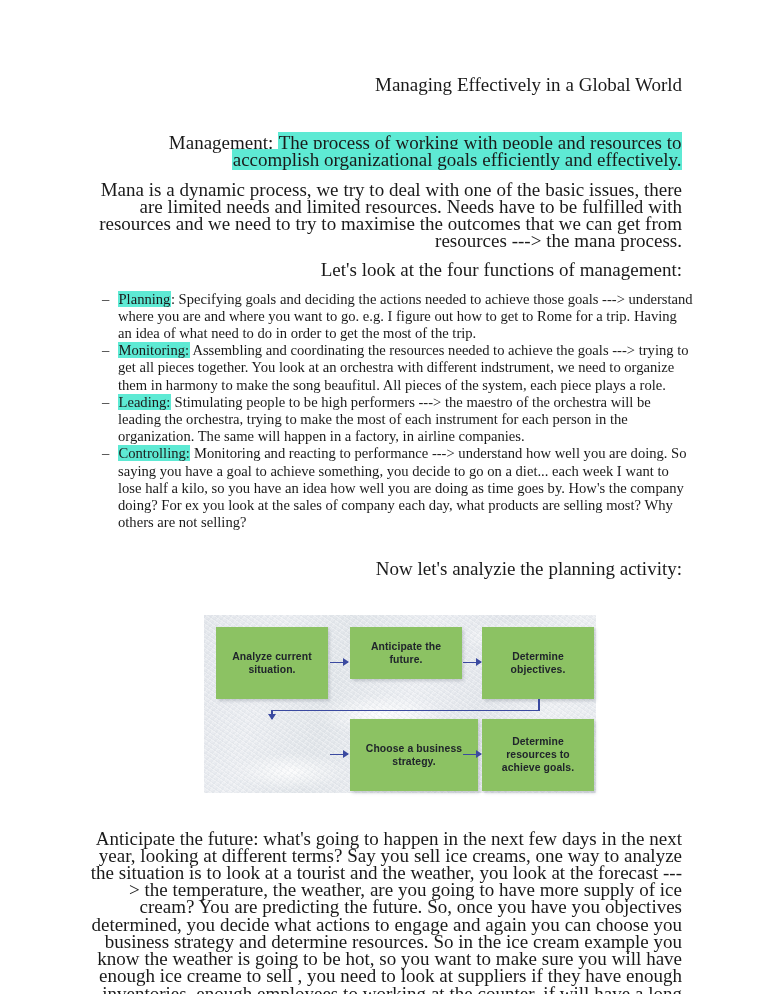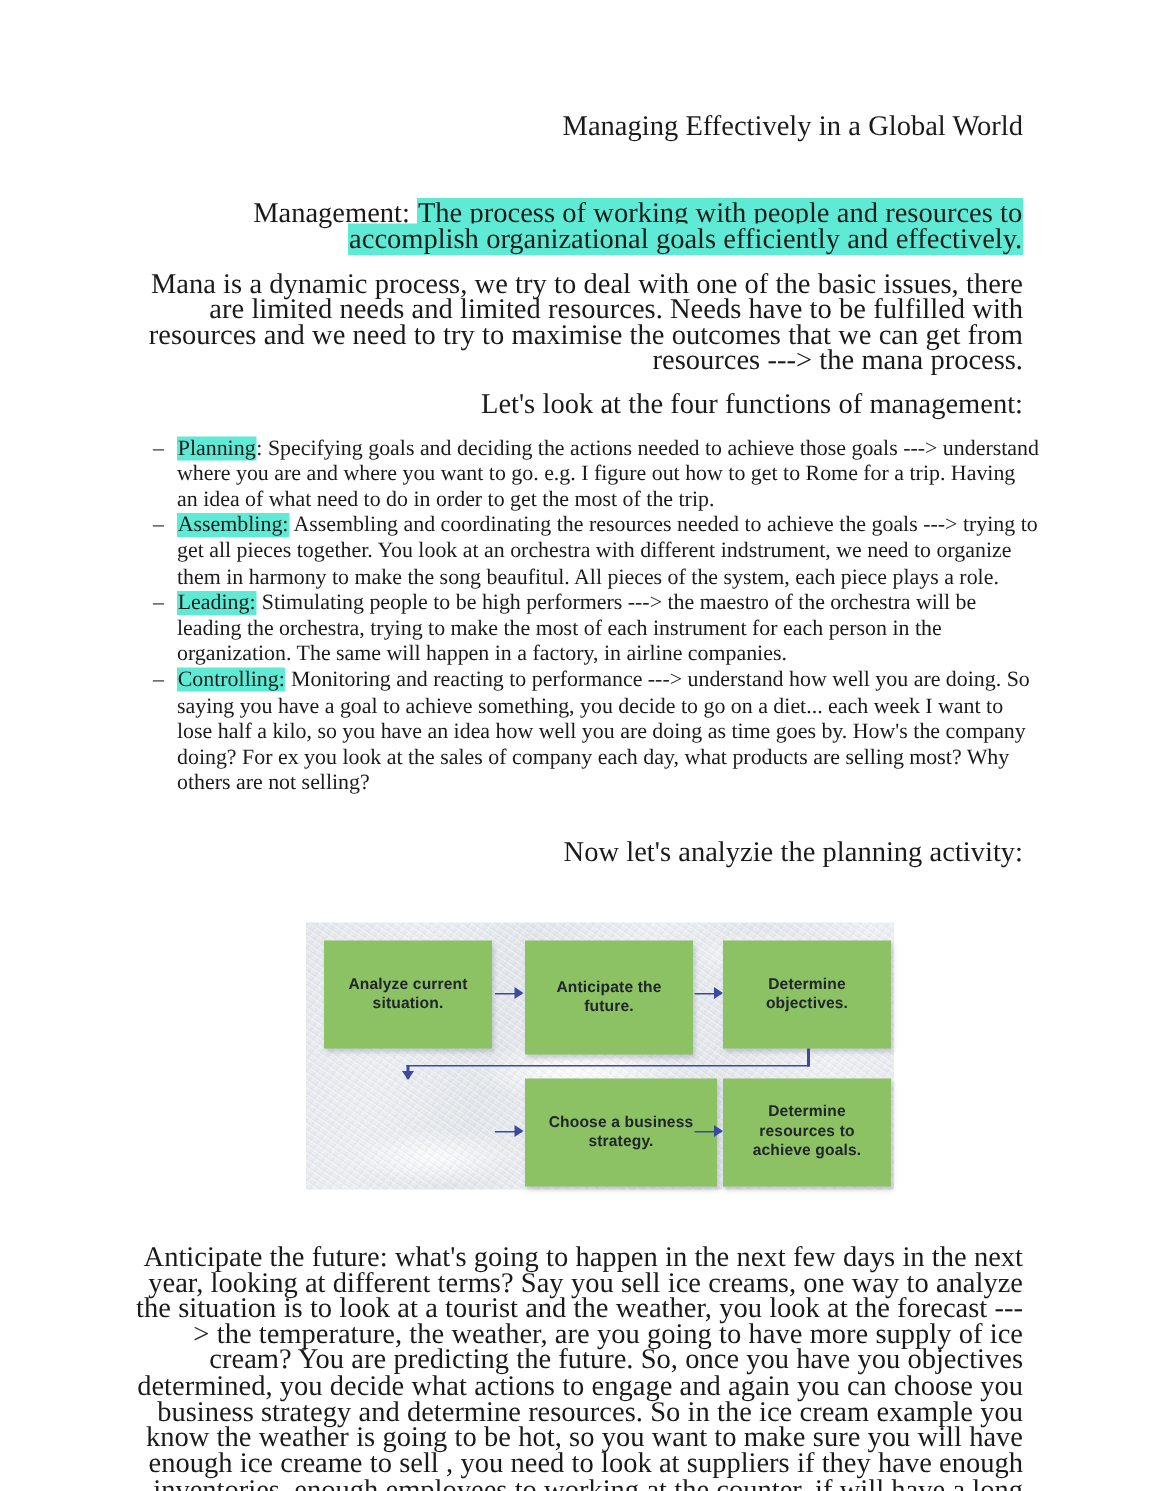--- a/index.html
+++ b/index.html
@@ -118,21 +118,21 @@
     font-size: 10.4px;
     line-height: 13px;
     font-weight: 600;
     color: #20252b;
     letter-spacing: 0.1px;
     display: block;
     padding: 0 4px;
   }
   
   #node-0 { left: 12px;  top: 12px;  width: 112px; height: 72px; }
-  #node-1 { left: 146px; top: 12px;  width: 112px; height: 76px; }
+  #node-1 { left: 146px; top: 12px;  width: 112px; height: 52px; }
   #node-2 { left: 278px; top: 12px;  width: 112px; height: 72px; align-items: center; }
   
   #node-3 { left: 12px;  top: 104px; width: 112px; height: 72px; }
   #node-4 { left: 146px; top: 104px; width: 128px; height: 72px; }
   #node-5 { left: 278px; top: 104px; width: 112px; height: 72px; }
 
   .conn { position: absolute; background: #3b4aa0; }
   .arrow-h {
     position: absolute;
     height: 1.6px;
@@ -184,21 +184,21 @@
 
     <p class="para">Mana is a dynamic process, we try to deal with one of the basic issues, there are limited needs and limited resources. Needs have to be fulfilled with resources and we  need to try to maximise the outcomes that we can get from resources ---&gt; the mana process.</p>
 
     <p class="para">Let's look at the four functions of management:</p>
 
     <ul class="fn-list">
       <li>
         <span class="dash">–</span><span class="hl">Planning</span><span>:</span><span> Specifying goals and deciding the actions needed to achieve those goals ---&gt; understand where you are and where you want to go. e.g. I figure out how to get to Rome for a trip. Having an idea of what need to do in order to get the most of the trip.</span>
       </li>
       <li>
-        <span class="dash">–</span><span class="hl">Assembling:</span><span></span><span> Assembling and coordinating the resources needed to achieve the goals ---&gt; trying to get all pieces together. You look at an orchestra with different indstrument, we need to organize them in harmony to make the song beaufitul. All pieces of the system, each piece plays a role.</span>
+        <span class="dash">–</span><span class="hl">Monitoring:</span><span></span><span> Assembling and coordinating the resources needed to achieve the goals ---&gt; trying to get all pieces together. You look at an orchestra with different indstrument, we need to organize them in harmony to make the song beaufitul. All pieces of the system, each piece plays a role.</span>
       </li>
       <li>
         <span class="dash">–</span><span class="hl">Leading:</span><span></span><span> Stimulating people to be high performers ---&gt; the maestro of the orchestra will be leading the orchestra, trying to make the most of each instrument for each person in the organization. The same will happen in a factory, in airline companies.</span>
       </li>
       <li>
         <span class="dash">–</span><span class="hl">Controlling:</span><span></span><span> Monitoring and reacting to performance ---&gt; understand how well you are doing. So saying you have a goal to achieve something, you decide to go on a diet... each week I want to lose half a kilo, so you have an idea how well you are doing as time goes by. How's the company doing? For ex you look at the sales of company each day, what products are selling most? Why others are not selling?</span>
       </li>
     </ul>
 
     <div class="spacer-line"></div>

